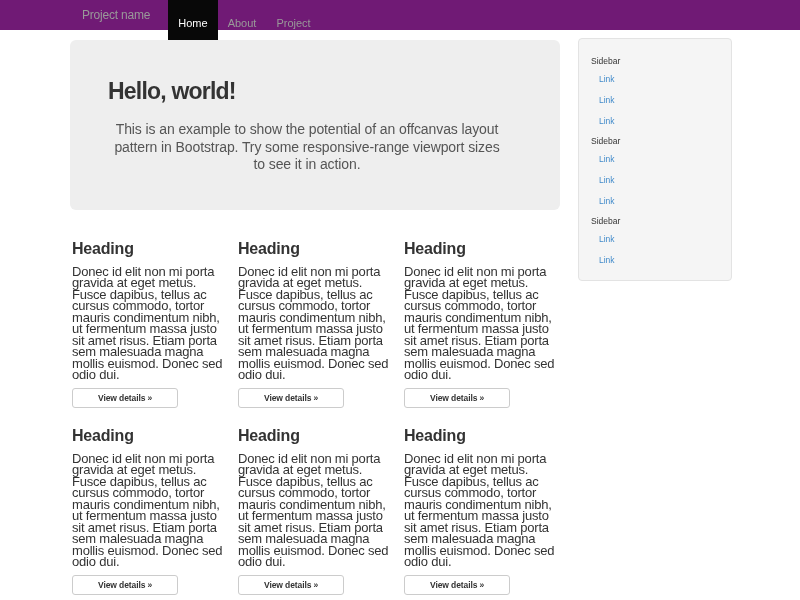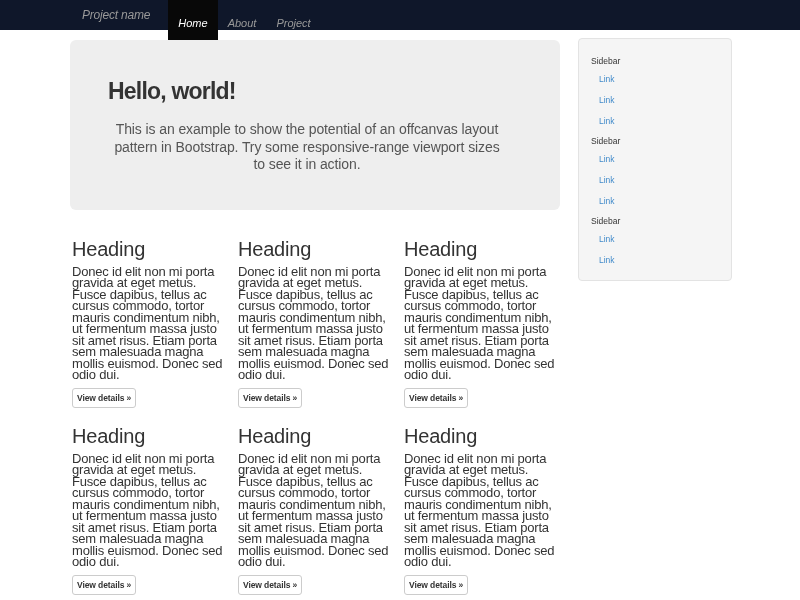--- a/index.html
+++ b/index.html
@@ -6,21 +6,21 @@
   html, body { margin: 0; padding: 0; }
   body {
     width: 800px; height: 600px;
     background: #ffffff;
     font-family: "Liberation Sans", sans-serif;
     color: #333333;
     overflow: hidden;
   }
 
   
-  .navbar { height: 30px; background: #0f172a; font-style: italic; }
+  .navbar { height: 30px; background: #701a75; }
   .navbar-inner { width: 660px; margin: 0 auto; display: flex; align-items: stretch; }
   .brand {
     color: #999999; font-size: 12px; line-height: 30px;
     padding: 0 12px; letter-spacing: -0.2px; cursor: pointer;
   }
   .nav { display: flex; list-style: none; margin: 0 0 0 6px; padding: 0; }
   .nav-item {
     color: #999999; font-size: 11px; line-height: 30px;
     padding: 8px 10px; cursor: pointer; text-align: center;
   }
@@ -43,31 +43,31 @@
   .jumbotron p {
     margin: 13px 0 0; font-size: 14px; line-height: 17.5px;
     color: #555555; max-width: 398px; letter-spacing: -0.1px; text-align: center;
   }
 
   
   .row { display: flex; margin-top: 17px; padding-left: 2px; }
   .row.first { margin-top: 28px; }
   .card { width: 158px; margin-right: 8px; flex: none; }
   .card h2 {
-    margin: 0 0 6px; font-size: 20px; line-height: 22px; font-weight: 400;
+    margin: 0 0 6px; font-size: 16px; line-height: 22px; font-weight: 700;
     letter-spacing: -0.2px; color: #333333;
   }
   .card p {
     margin: 0 0 6px; font-size: 13px; line-height: 11.5px;
     letter-spacing: -0.2px; color: #333333;
   }
   .btn {
     display: inline-block; background: #ffffff;
     border: 1px solid #cccccc; border-radius: 3px;
-    padding: 4px 4px; font-size: 8.5px; font-weight: bold; color: #333333;
+    padding: 4px 25px; font-size: 8.5px; font-weight: bold; color: #333333;
     font-family: inherit; letter-spacing: -0.1px; cursor: pointer;
   }
 
   
   .sidebar {
     width: 154px; flex: none; margin-left: 18px; margin-top: 8px;
     background: #f5f5f5; border: 1px solid #e3e3e3; border-radius: 4px;
     padding: 12px 0 10px; align-self: flex-start;
   }
   .sb-header {

